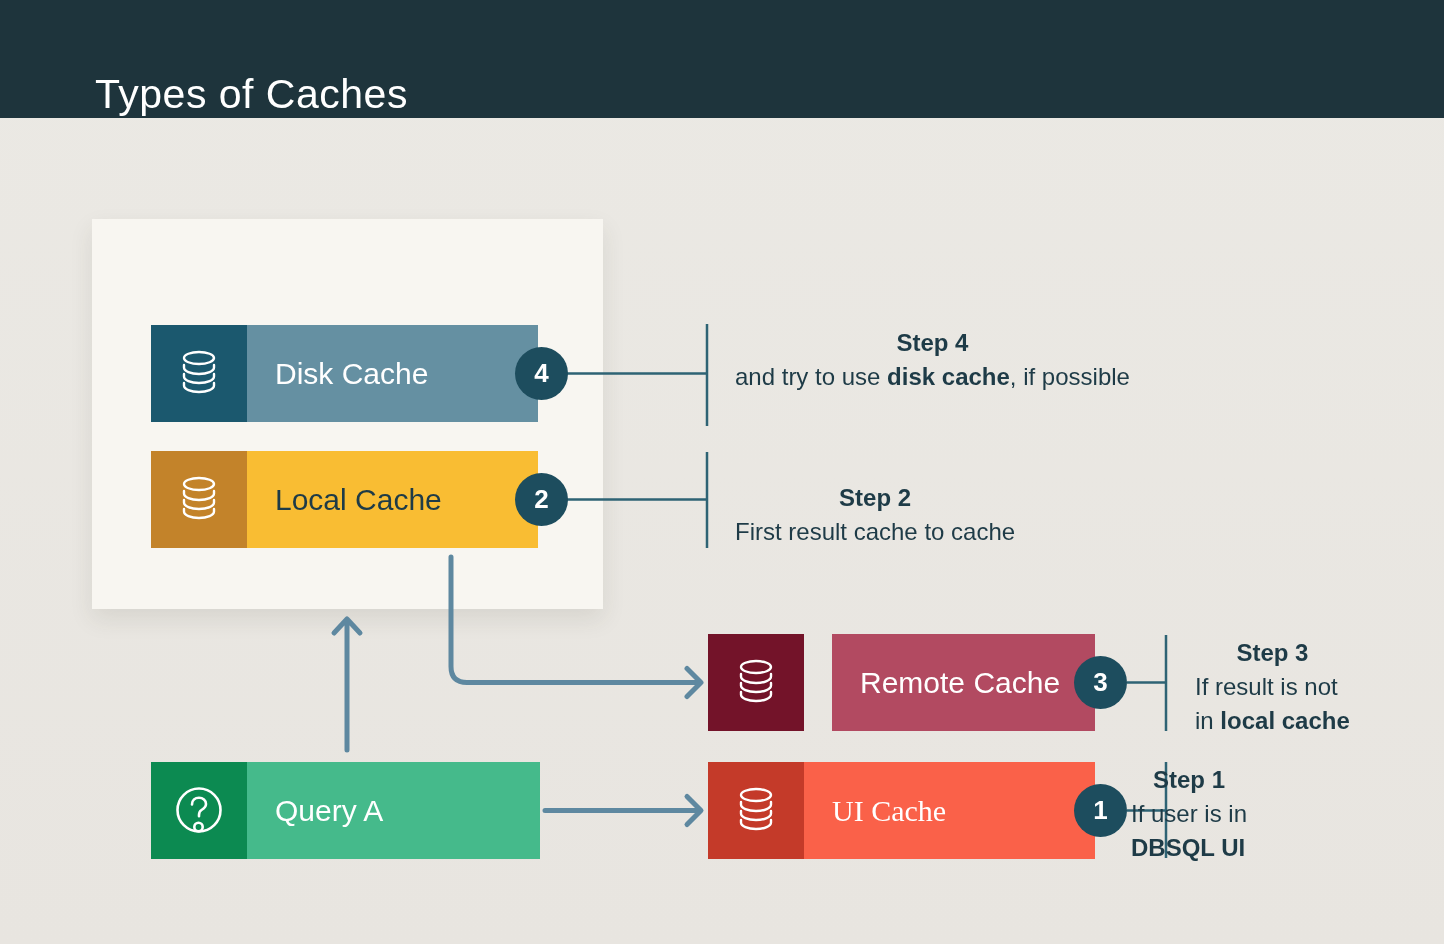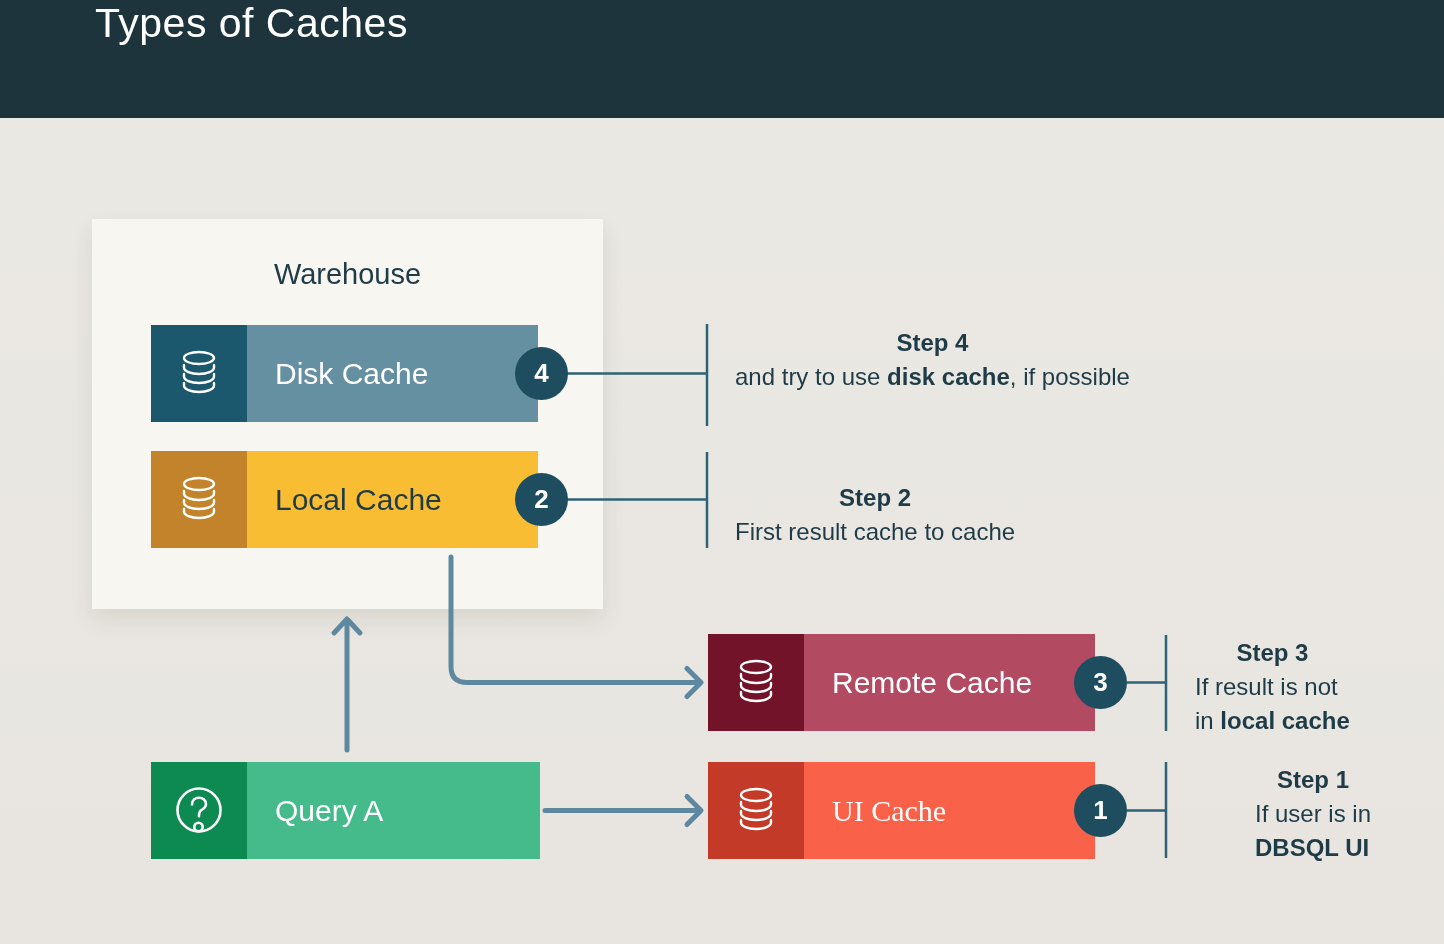--- a/index.html
+++ b/index.html
@@ -4,21 +4,21 @@
 <style>
   * { margin:0; padding:0; box-sizing:border-box; }
   html,body { background:#d8d6d1; }
   .page {
     position:relative; width:1444px; height:944px;
     background:linear-gradient(180deg, var(--page-bg) 0%, #e8e5e0 100%);
     font-family:"Liberation Sans", sans-serif; overflow:hidden;
   }
   .header {
     position:absolute; left:0; top:0; width:1444px; height:118px;
-    background:var(--header-bg); display:flex; align-items:flex-start;
+    background:var(--header-bg); display:flex; align-items:flex-end;
   }
   .header h1 {
     margin-left:95px; color:#ffffff; font-size:41px; font-weight:500; letter-spacing:0.5px;
   }
   .panel {
     position:absolute; left:92px; top:219px; width:511px; height:390px;
     background:var(--panel-bg); box-shadow:0 10px 22px rgba(60,55,40,0.10);
   }
   .panel-title {
     position:absolute; left:92px; top:258px; width:511px; text-align:center;
@@ -32,21 +32,21 @@
   .lbl-dark  { color:var(--text-dark); }
 
   .bar-disk   { left:151px; top:325px; width:387px; }
   .bar-local  { left:151px; top:451px; width:387px; }
   .bar-remote { left:708px; top:634px; width:387px; }
   .bar-ui     { left:708px; top:762px; width:387px;font-family:Liberation Serif, serif; }
   .bar-query  { left:151px; top:762px; width:389px; }
 
   .ic-disk   { background:var(--disk-icon-bg); }   .bd-disk   { background:var(--disk-body-bg); }
   .ic-local  { background:var(--local-icon-bg); }  .bd-local  { background:var(--local-body-bg); }
-  .ic-remote { background:var(--remote-icon-bg); } .bd-remote { background:var(--remote-body-bg); }
+  .ic-remote { background:var(--remote-icon-bg); } .bd-remote { background:var(--remote-body-bg);margin-left:28px; }
   .ic-ui     { background:var(--ui-icon-bg); }     .bd-ui     { background:var(--ui-body-bg); }
   .ic-query  { background:var(--query-icon-bg); }  .bd-query  { background:var(--query-body-bg); }
 
   .badge {
     position:absolute; width:53px; height:53px; border-radius:50%;
     background:var(--badge-bg); color:#ffffff; font-size:26px; font-weight:700;
     display:flex; align-items:center; justify-content:center;
   }
   .badge-4 { left:515px;  top:347px; }
   .badge-2 { left:515px;  top:473px; }
@@ -56,36 +56,35 @@
   .lines-overlay { position:absolute; left:0; top:0; width:1444px; height:944px; pointer-events:none; }
   .conn  { fill:none; stroke:var(--connector); stroke-width:2.5px; }
   .arrow { fill:none; stroke:var(--arrow); stroke-width:5px; stroke-linecap:round; stroke-linejoin:round; }
 
   .step { position:absolute; color:var(--text-dark); font-size:24px; line-height:34px; }
   .step-title { font-weight:700;text-align:center; }
   .b { font-weight:700; }
   .step-4 { left:735px;  top:326px; }
   .step-2 { left:735px;  top:481px; }
   .step-3 { left:1195px; top:636px; }
-  .step-1 { left:1255px; top:763px; }
+  .step-1 { left:1131px; top:763px; }
 
   .db-icon ellipse, .db-icon path { fill:none; stroke:#ffffff; stroke-width:2.4px; stroke-linecap:round; }
   .q-icon circle.ring, .q-icon path { fill:none; stroke:#ffffff; stroke-width:2.6px; stroke-linecap:round; }
 </style>
 </head>
 <body>
 
 <div class="page">
 
   <div class="header">
     <h1>Types of Caches</h1>
   </div>
 
   <div class="panel"></div>
-  <div class="panel-title">Warehouse</div>
 
   <svg class="lines-overlay" viewBox="0 0 1444 944">
 
     <path class="conn" d="M567 373.5 H707 M707 324 V426"></path>
     <path class="conn" d="M567 499.5 H707 M707 452 V548"></path>
     <path class="conn" d="M1127 682.5 H1166 M1166 635 V731"></path>
     <path class="conn" d="M1127 810.5 H1166 M1166 762 V858"></path>
 
     <g>
       <path class="arrow" d="M347 750 V620 M334 633 L347 619 L360 633"></path>

